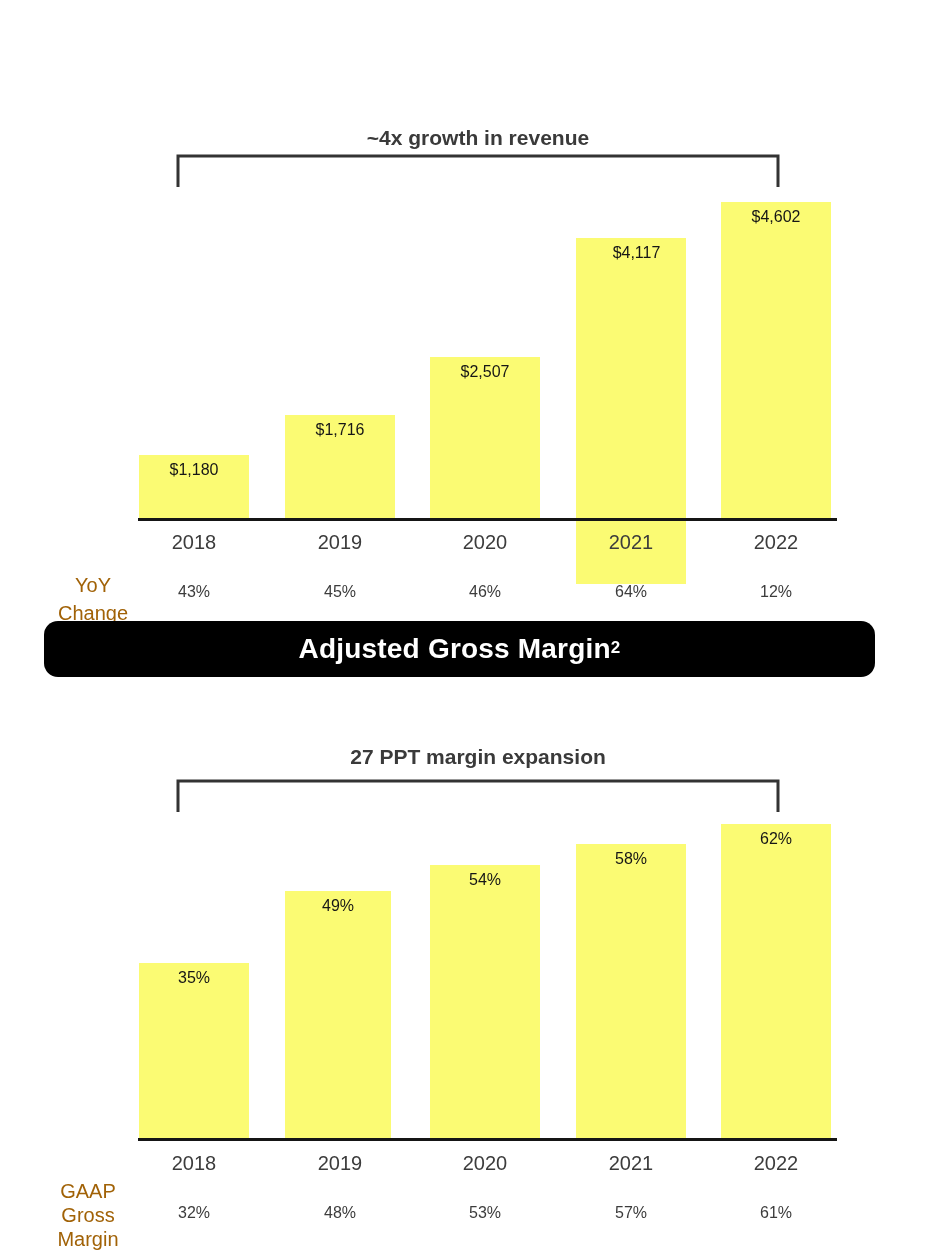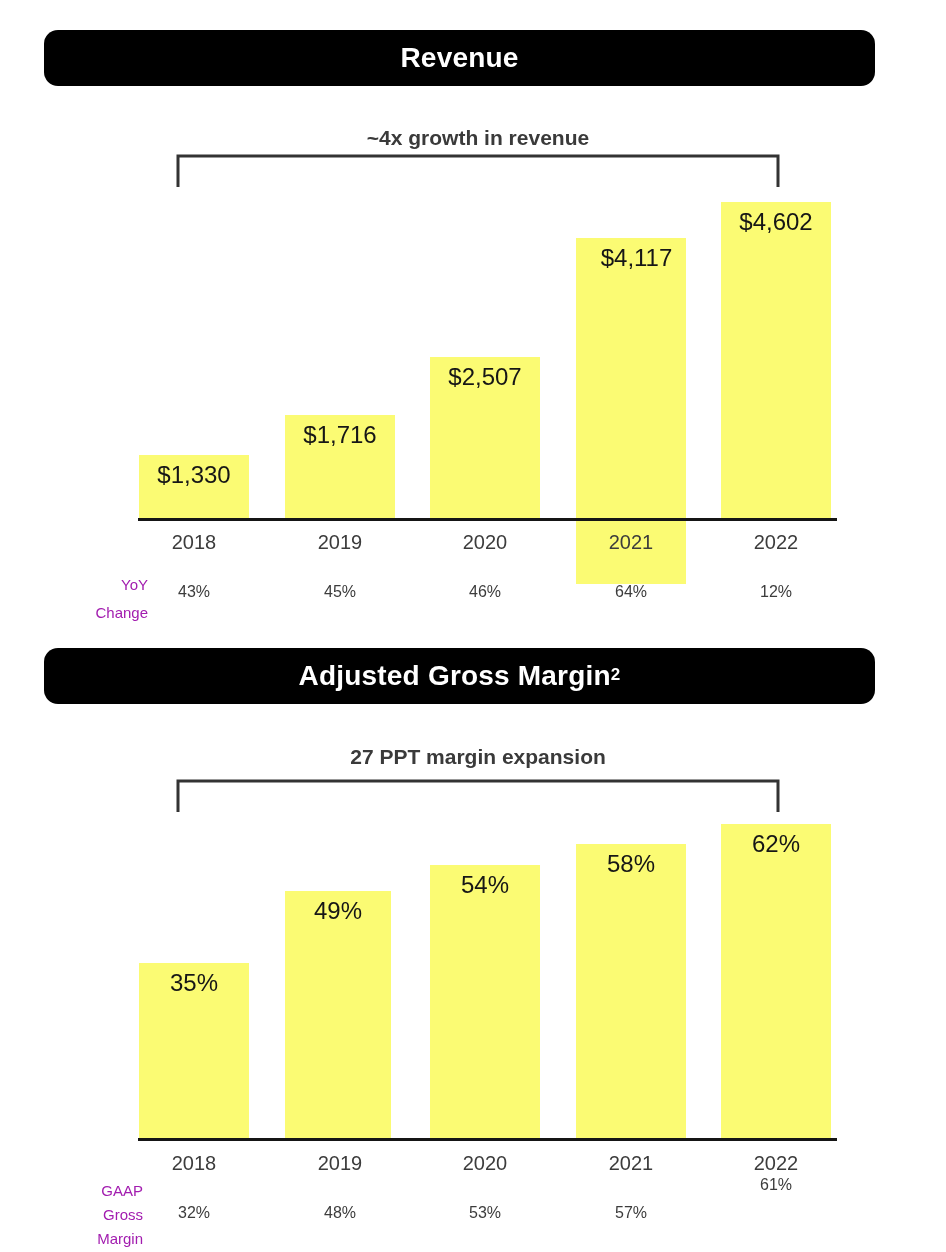--- a/index.html
+++ b/index.html
@@ -48,21 +48,21 @@
     left: 138px;
     width: 699px;
     height: 3px;
     background: #151515;
   }
 
   .bar {
     position: absolute;
     text-align: center;
     padding-top: 6px;
-    font-size: 24px;
+    font-size: 16px;
     color: #161616;
   }
 
   .x-tick {
     position: absolute;
     width: 110px;
     text-align: center;
     font-size: 20px;
     color: #3c3c3c;
   }
@@ -70,47 +70,43 @@
   .row-value {
     position: absolute;
     width: 110px;
     text-align: center;
     font-size: 16px;
     color: #3c3c3c;
   }
 
   .row-label {
     position: absolute;
-    text-align: right;
-    font-size: 15px;
+    text-align: center;
+    font-size: 20px;
     line-height: 24px;
-    color: #a21caf;
+    color: #a16207;
     white-space: pre-line;
   }
   .row-label.yoy { left: 38px; width: 110px; top: 571px; line-height: 28px; }
   .row-label.gaap { left: 33px; width: 110px; top: 1179px; }
 </style>
 </head>
 <body>
 
 <div class="page">
 
-  <div class="banner" style="top:30px;">
-    <span>Revenue</span>
-      <sup></sup>
-  </div>
 
   <div class="annotation" style="top:126px;">~4x growth in revenue</div>
 
   <svg class="bracket" style="top:153px;" width="606" height="36" viewBox="0 0 606 36">
     <path d="M3,34 L3,3 L603,3 L603,34" fill="none" stroke="#333333" stroke-width="3"></path>
   </svg>
 
   <div id="bars-0">
-      <div class="bar" style="left: 139px; top: 455px; width: 110px; height: 63px; background: rgb(251, 251, 115);"><span>$1,330</span></div>
+      <div class="bar" style="left: 139px; top: 455px; width: 110px; height: 63px; background: rgb(251, 251, 115);"><span>$1,180</span></div>
       <div class="x-tick" style="left: 139px; top: 531px;">2018</div>
       <div class="row-value" style="left: 139px; top: 583px;">43%</div>
       <div class="bar" style="left: 285px; top: 415px; width: 110px; height: 103px; background: rgb(251, 251, 115);"><span>$1,716</span></div>
       <div class="x-tick" style="left: 285px; top: 531px;">2019</div>
       <div class="row-value" style="left: 285px; top: 583px;">45%</div>
       <div class="bar" style="left: 430px; top: 357px; width: 110px; height: 161px; background: rgb(251, 251, 115);"><span>$2,507</span></div>
       <div class="x-tick" style="left: 430px; top: 531px;">2020</div>
       <div class="row-value" style="left: 430px; top: 583px;">46%</div>
       <div class="bar" style="left: 576px; top: 238px; width: 110px; height: 346px; background: rgb(251, 251, 115); padding-left: 11px;"><span>$4,117</span></div>
       <div class="x-tick" style="left: 576px; top: 531px;">2021</div>
@@ -118,21 +114,21 @@
       <div class="bar" style="left: 721px; top: 202px; width: 110px; height: 316px; background: rgb(251, 251, 115);"><span>$4,602</span></div>
       <div class="x-tick" style="left: 721px; top: 531px;">2022</div>
       <div class="row-value" style="left: 721px; top: 583px;">12%</div>
     </div>
 
   <div class="axis-line" style="top:518px;"></div>
 
   <div class="row-label yoy">YoY
 Change</div>
 
-  <div class="banner" style="top:648px;">
+  <div class="banner" style="top:621px;">
     <span>Adjusted Gross Margin</span>
       <sup>2</sup>
   </div>
 
   <div class="annotation" style="top:745px;">27 PPT margin expansion</div>
 
   <svg class="bracket" style="top:778px;" width="606" height="36" viewBox="0 0 606 36">
     <path d="M3,34 L3,3 L603,3 L603,34" fill="none" stroke="#333333" stroke-width="3"></path>
   </svg>
 
@@ -144,21 +140,21 @@
       <div class="x-tick" style="left: 285px; top: 1152px;">2019</div>
       <div class="row-value" style="left: 285px; top: 1204px;">48%</div>
       <div class="bar" style="left: 430px; top: 865px; width: 110px; height: 273px; background: rgb(251, 251, 115);"><span>54%</span></div>
       <div class="x-tick" style="left: 430px; top: 1152px;">2020</div>
       <div class="row-value" style="left: 430px; top: 1204px;">53%</div>
       <div class="bar" style="left: 576px; top: 844px; width: 110px; height: 294px; background: rgb(251, 251, 115);"><span>58%</span></div>
       <div class="x-tick" style="left: 576px; top: 1152px;">2021</div>
       <div class="row-value" style="left: 576px; top: 1204px;">57%</div>
       <div class="bar" style="left: 721px; top: 824px; width: 110px; height: 314px; background: rgb(251, 251, 115);"><span>62%</span></div>
       <div class="x-tick" style="left: 721px; top: 1152px;">2022</div>
-      <div class="row-value" style="left: 721px; top: 1176px;">61%</div>
+      <div class="row-value" style="left: 721px; top: 1204px;">61%</div>
     </div>
 
   <div class="axis-line" style="top:1138px;"></div>
 
   <div class="row-label gaap">GAAP
 Gross
 Margin</div>
 
 </div>
 

